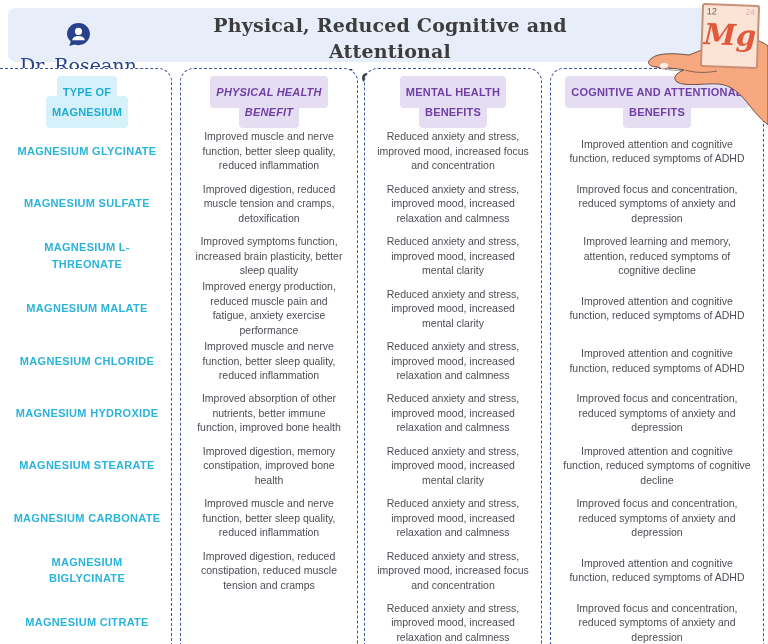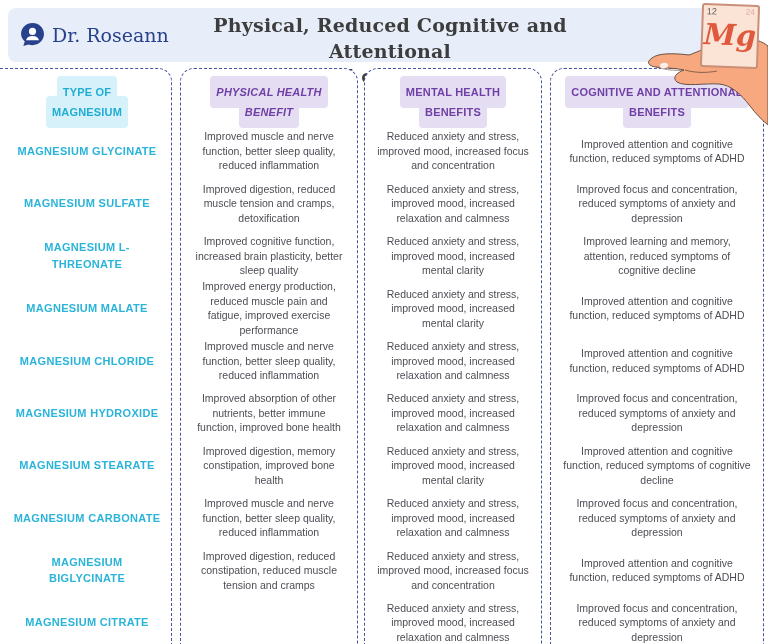--- a/index.html
+++ b/index.html
@@ -6,21 +6,21 @@
   .page{
     position:relative; width:768px; height:644px; background:#ffffff;
     overflow:hidden; font-family:"Liberation Sans", sans-serif;
   }
   
   .band{
     position:absolute; left:8px; top:8px; width:744px; height:54px;
     background:#e7eef9; border-radius:8px; z-index:1;
   }
   .logo{
-    position:absolute; left:20px; top:22px; display:flex; align-items:center; gap:7px; z-index:2;
+    position:absolute; left:20px; top:22px; display:flex; align-items:center; gap:7px; z-index:2;flex-direction:column;
   }
   .logo-text{
     font-family:"DejaVu Serif", serif; font-size:19px; color:#27418c; font-weight:500;
   }
   .title{
     position:absolute; left:150px; top:13px; width:480px; text-align:center; z-index:2;
     font-family:"DejaVu Serif", serif; font-weight:bold; font-size:19px;
     color:#3d3d3d; line-height:1.35; letter-spacing:.2px;
   }
   
@@ -123,22 +123,22 @@
       </div>
   </div>
 
   <div class="col col-physical">
     <div class="col-head">
       <span class="head-wrap w140"><span class="hl purple mw140">PHYSICAL HEALTH BENEFIT</span></span>
     </div>
     <div class="rows">
         <div class="cell body-cell">Improved muscle and nerve function, better sleep quality, reduced inflammation</div>
         <div class="cell body-cell">Improved digestion, reduced muscle tension and cramps, detoxification</div>
-        <div class="cell body-cell">Improved cognitive function, increased brain plasticity, better sleep quality</div>
-        <div class="cell body-cell">Improved energy production, reduced muscle pain and fatigue, improved exercise performance</div>
+        <div class="cell body-cell">Improved symptoms function, increased brain plasticity, better sleep quality</div>
+        <div class="cell body-cell">Improved energy production, reduced muscle pain and fatigue, anxiety exercise performance</div>
         <div class="cell body-cell">Improved muscle and nerve function, better sleep quality, reduced inflammation</div>
         <div class="cell body-cell">Improved absorption of other nutrients, better immune function, improved bone health</div>
         <div class="cell body-cell">Improved digestion, memory constipation, improved bone health</div>
         <div class="cell body-cell">Improved muscle and nerve function, better sleep quality, reduced inflammation</div>
         <div class="cell body-cell">Improved digestion, reduced constipation, reduced muscle tension and cramps</div>
       </div>
   </div>
 
   <div class="col col-mental">
     <div class="col-head">

